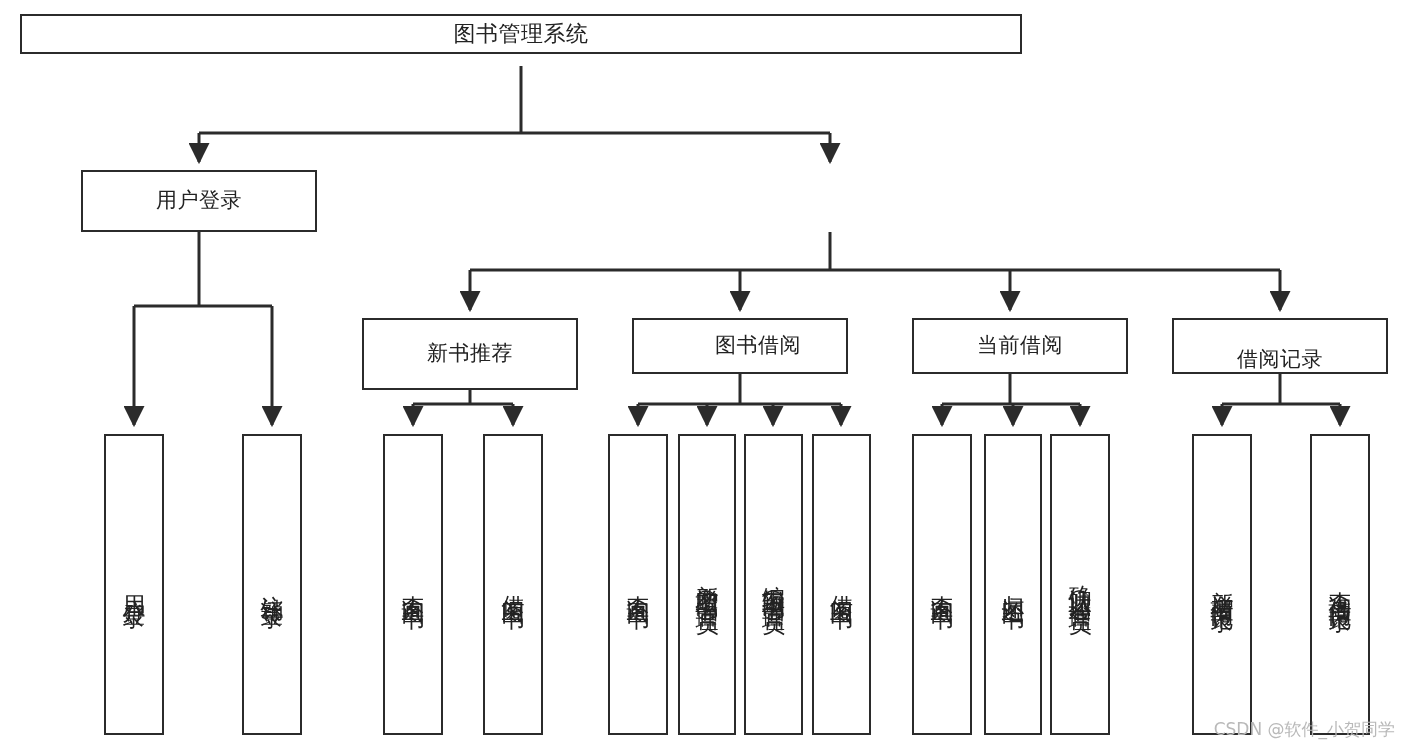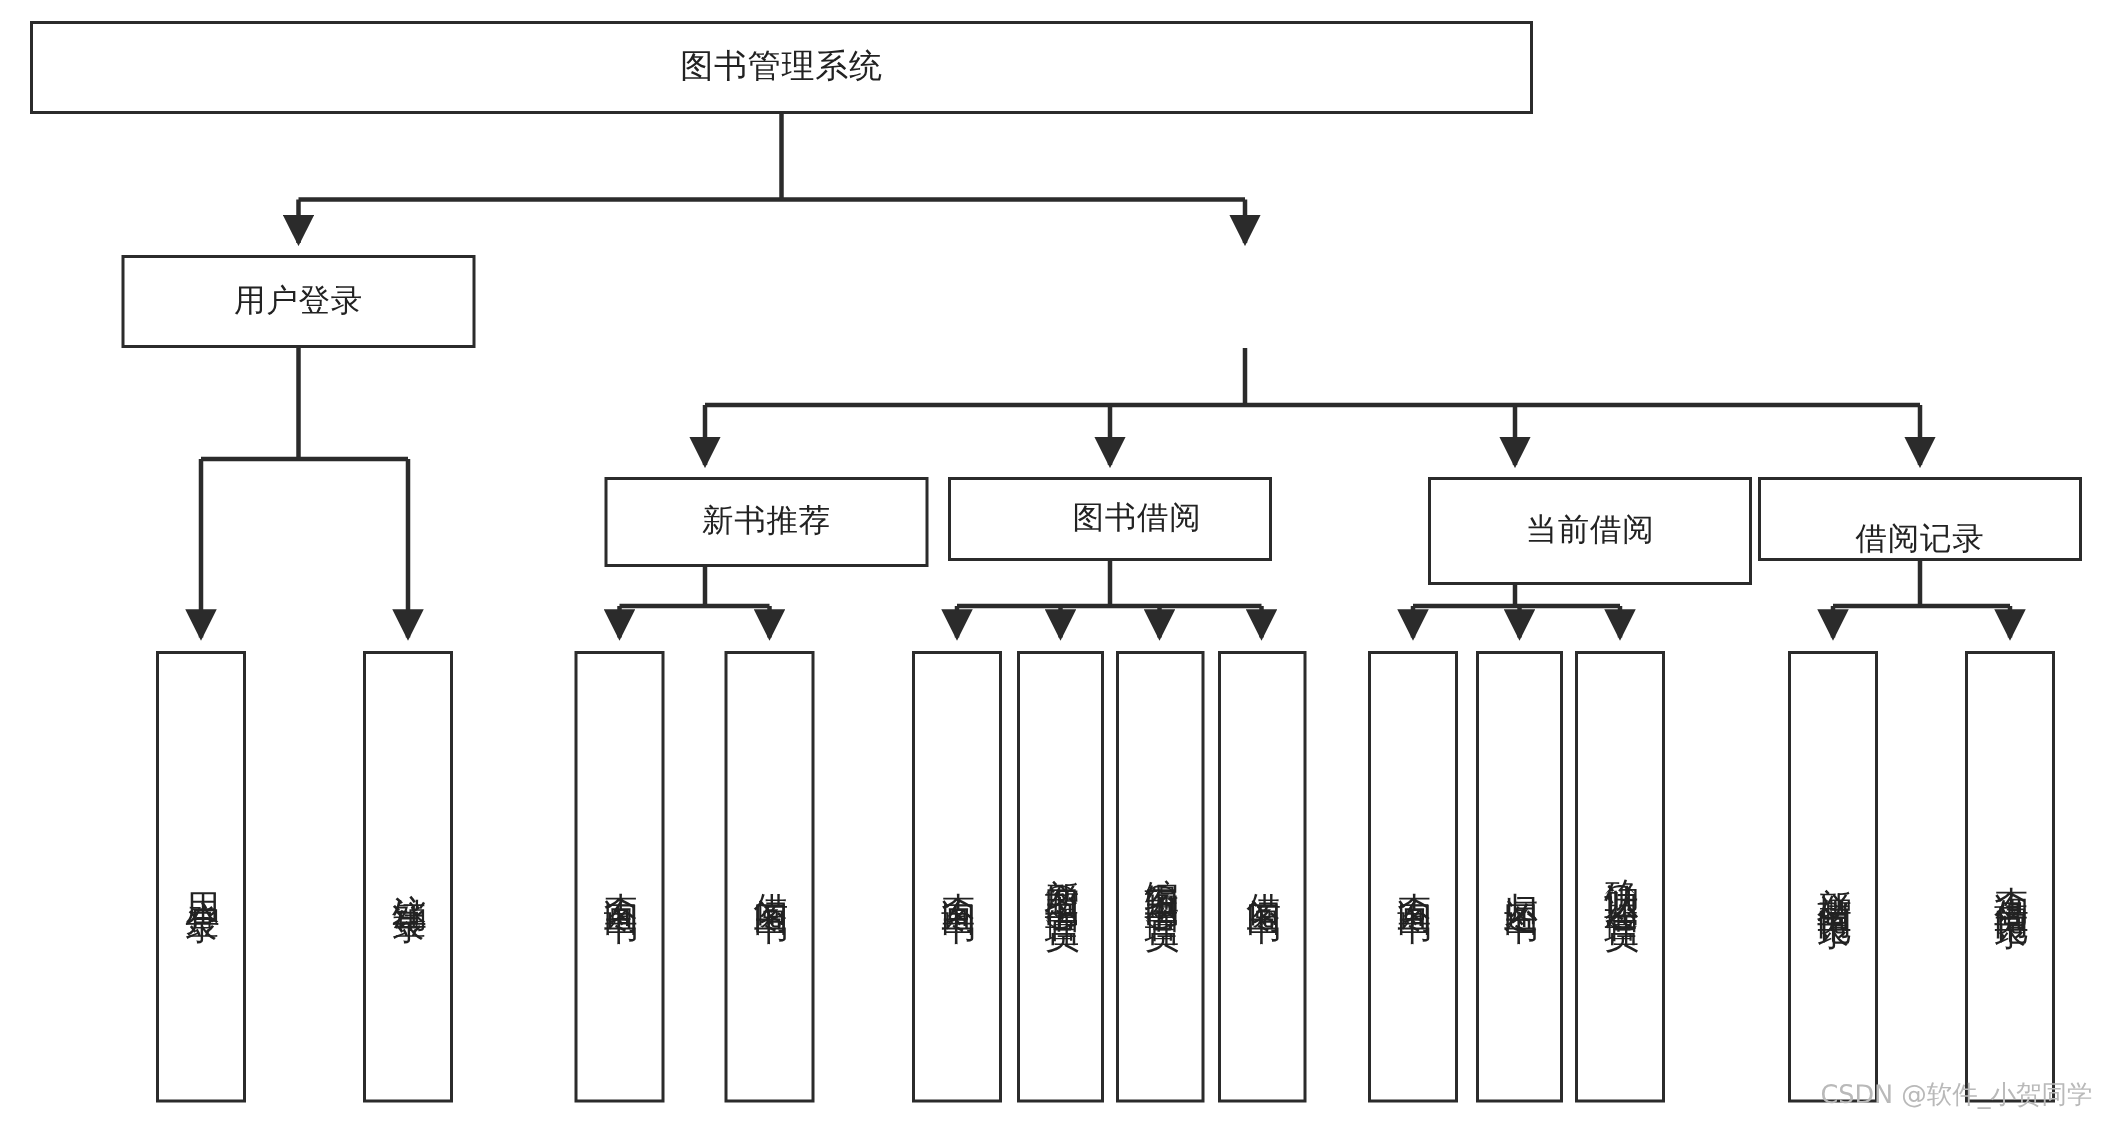--- a/index.html
+++ b/index.html
@@ -125,35 +125,35 @@
       <path d="M 1013 404 L 1013 425" marker-end="url(#arrow)"></path>
       <path d="M 1080 404 L 1080 425" marker-end="url(#arrow)"></path>
 
       <path d="M 1280 374 L 1280 404"></path>
       <path d="M 1222 404 L 1340 404"></path>
       <path d="M 1222 404 L 1222 425" marker-end="url(#arrow)"></path>
       <path d="M 1340 404 L 1340 425" marker-end="url(#arrow)"></path>
     </g>
   </svg>
 
-  <div class="node h-node root-node" style="left:20px; top:14px; width:1002px; height:62px;">
+  <div class="node h-node root-node" style="left:20px; top:14px; width:1002px; height:40px;">
     <span class="node-label">图书管理系统</span>
   </div>
 
   <div class="node h-node" style="left:81px; top:170px; width:236px; height:62px;">
     <span class="node-label">用户登录</span>
   </div>
 
-  <div class="node h-node" style="left:362px; top:318px; width:216px; height:60px;margin-left:41px;">
+  <div class="node h-node" style="left:362px; top:318px; width:216px; height:72px;">
     <span class="node-label">新书推荐</span>
   </div>
   <div class="node h-node" style="left:632px; top:318px; width:216px; height:56px;padding-left:36px;">
     <span class="node-label">图书借阅</span>
   </div>
-  <div class="node h-node" style="left:952px; top:318px; width:216px; height:72px;">
+  <div class="node h-node" style="left:912px; top:318px; width:216px; height:56px;">
     <span class="node-label">当前借阅</span>
   </div>
   <div class="node h-node" style="left:1172px; top:318px; width:216px; height:56px;align-items:flex-end;">
     <span class="node-label">借阅记录</span>
   </div>
 
   <div class="node v-node" style="left:104px; top:434px; width:60px; height:301px;">
     <span class="node-label">用户登录</span>
   </div>
   <div class="node v-node" style="left:242px; top:434px; width:60px; height:301px;">

